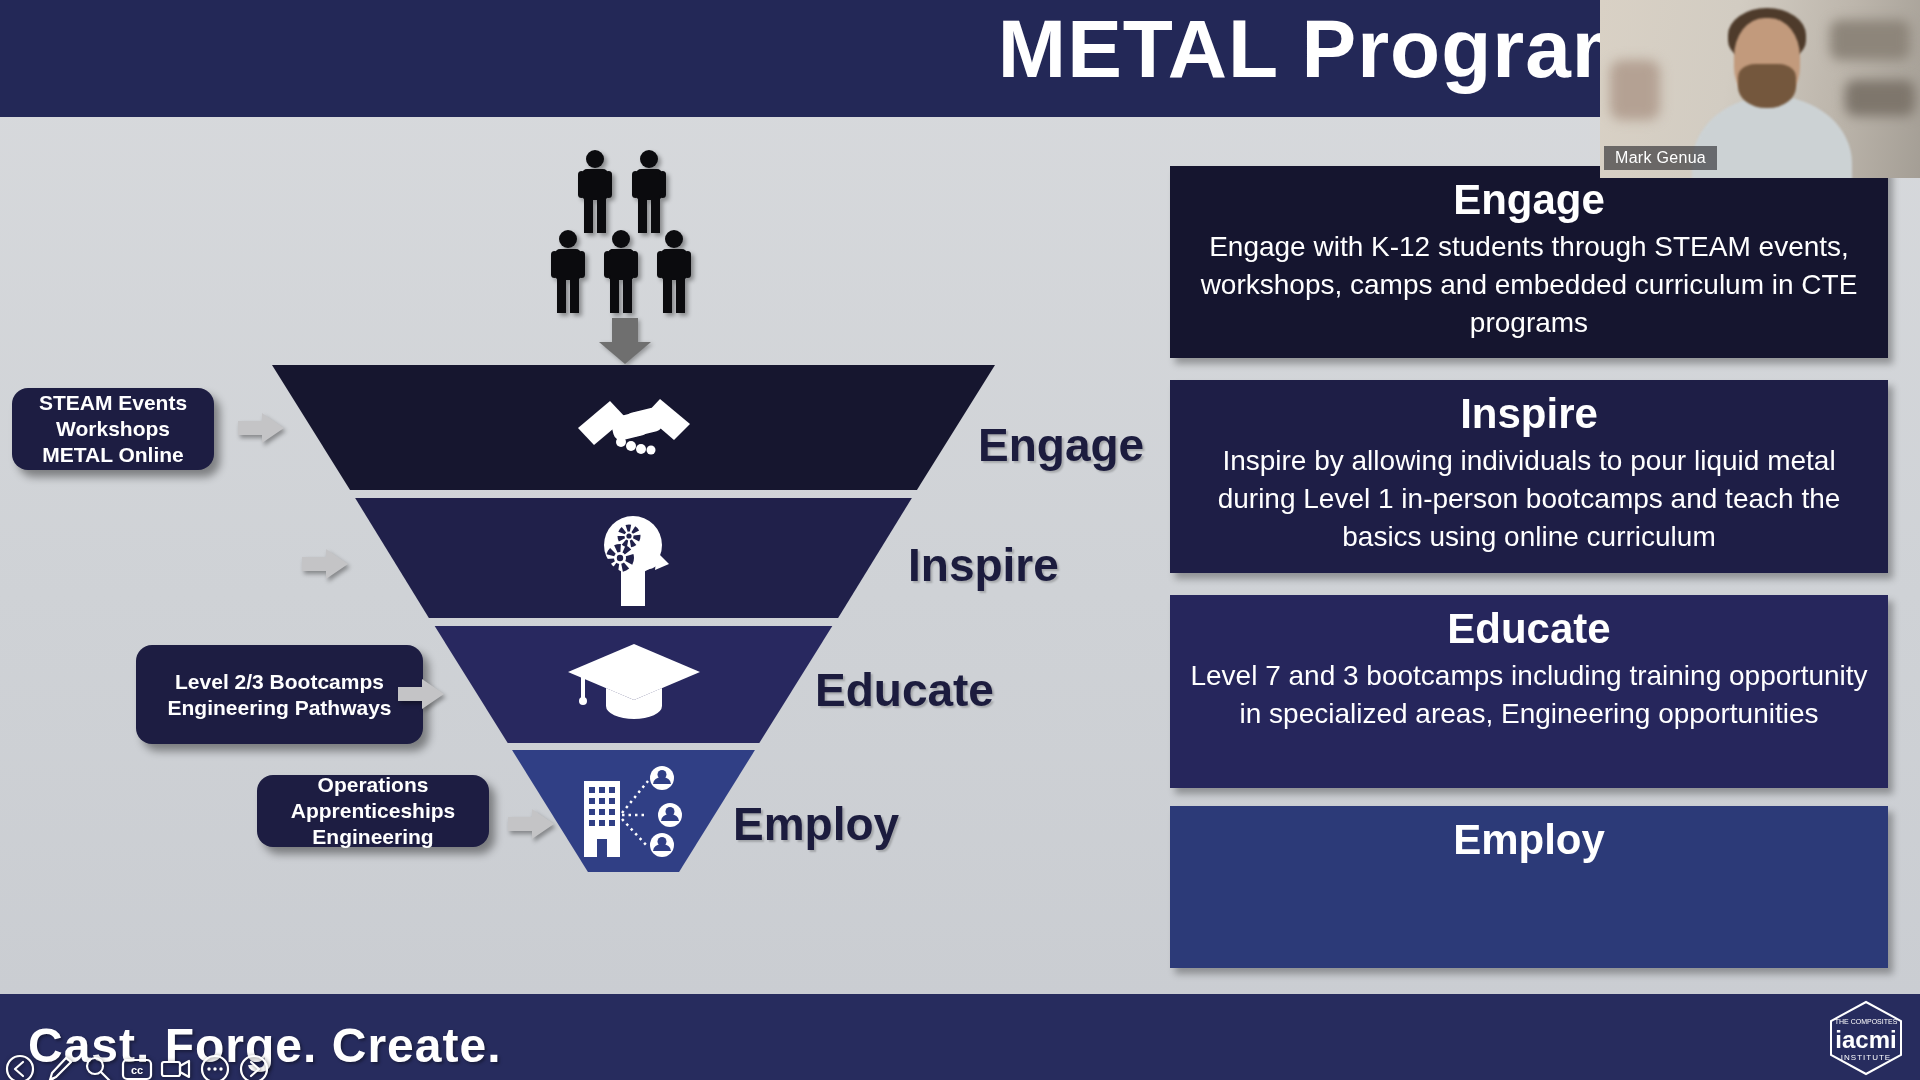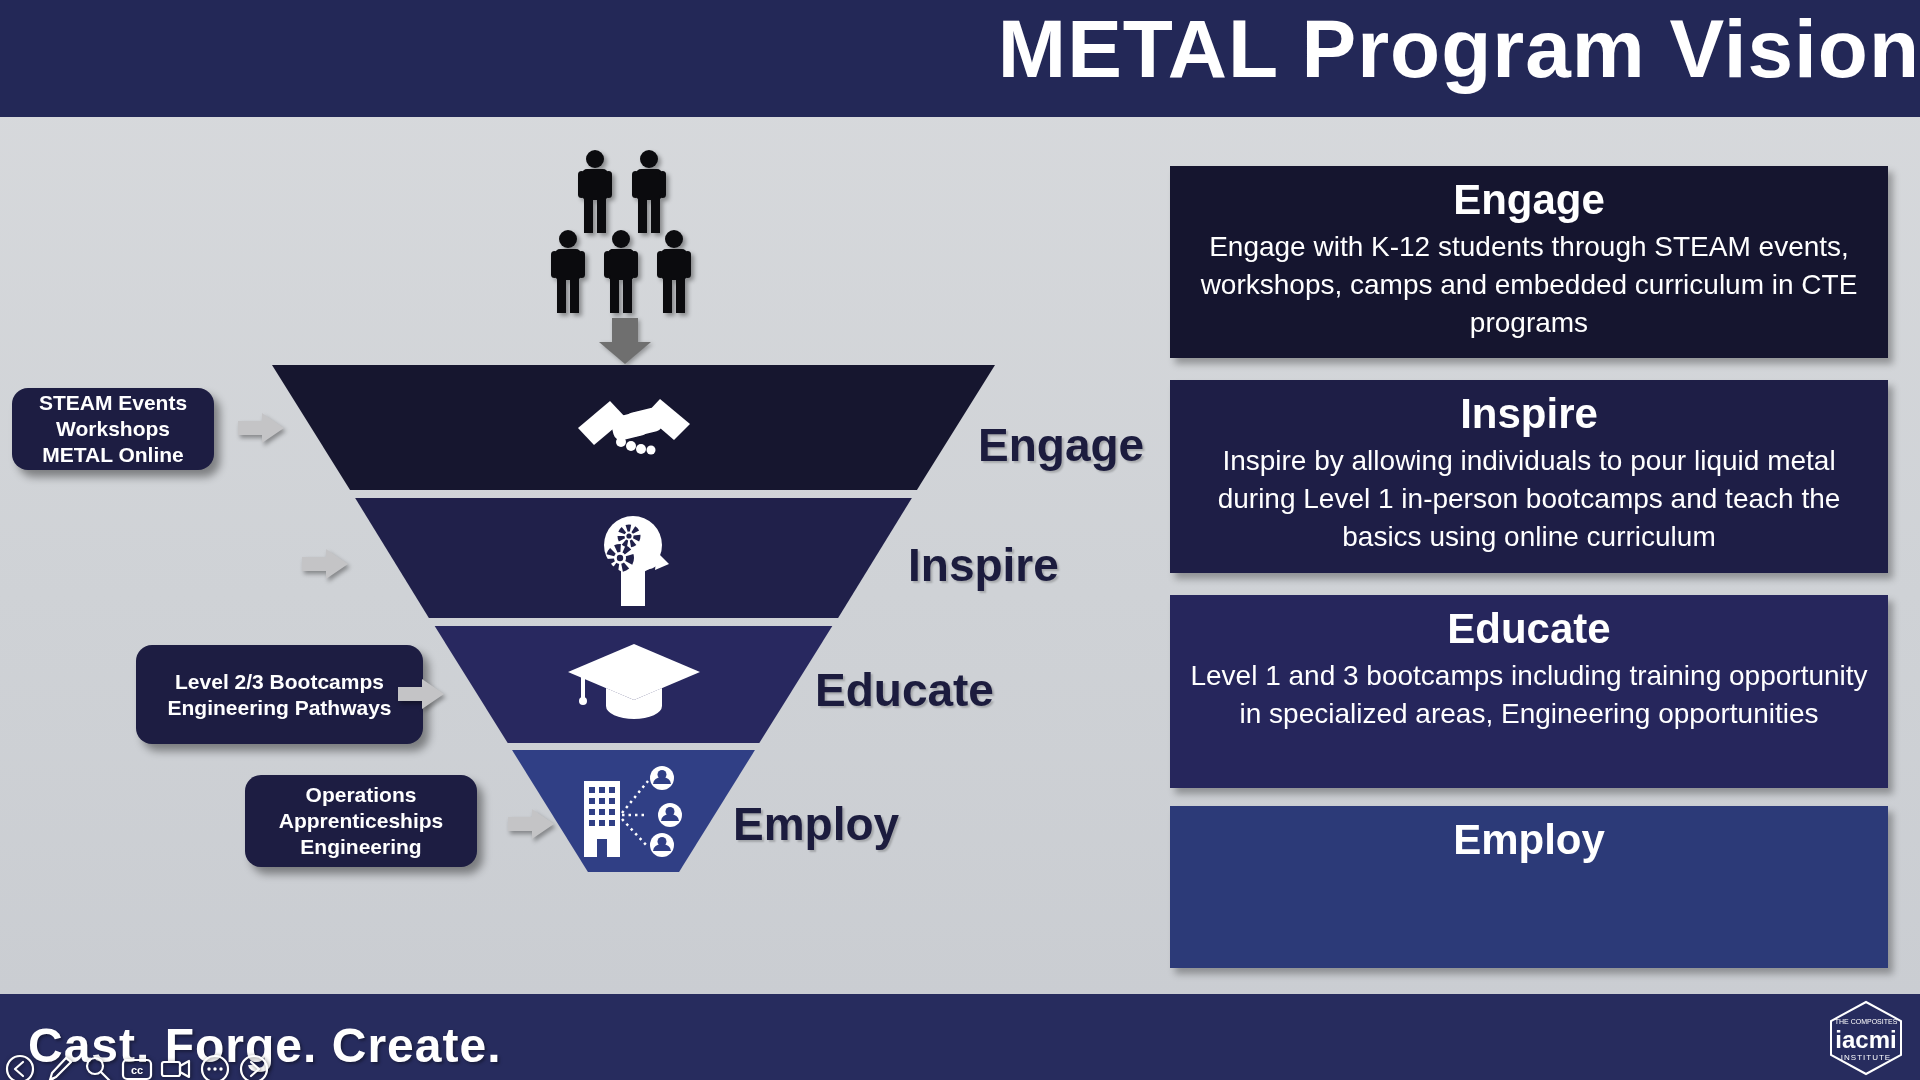--- a/index.html
+++ b/index.html
@@ -223,40 +223,40 @@
     </svg>
 
   <div class="callout" style="left:136px;top:645px;width:287px;height:99px">
     <span>Level 2/3 Bootcamps</span>
     <span>Engineering Pathways</span>
   </div>
   <svg class="sm-arrow" style="left:398px;top:678px" viewBox="0 0 48 32">
       <polygon points="0,9 24,9 24,1 46,16 24,31 24,23 0,23" fill="#c4c4c6"></polygon>
     </svg>
 
-  <div class="callout" style="left:245px;top:775px;width:232px;height:92px">
+  <div class="callout" style="left:257px;top:775px;width:232px;height:72px">
     <span>Operations</span>
     <span>Apprenticeships</span>
     <span>Engineering</span>
   </div>
   <svg class="sm-arrow" style="left:508px;top:808px" viewBox="0 0 48 32">
       <polygon points="0,9 24,9 24,1 46,16 24,31 24,23 0,23" fill="#c4c4c6"></polygon>
     </svg>
 
   <div class="panel p1">
     <h2>Engage</h2>
     <p>Engage with K-12 students through STEAM events, workshops, camps and embedded curriculum in CTE programs</p>
   </div>
   <div class="panel p2">
     <h2>Inspire</h2>
     <p>Inspire by allowing individuals to pour liquid metal during Level 1 in-person bootcamps and teach the basics using online curriculum</p>
   </div>
   <div class="panel p3">
     <h2>Educate</h2>
-    <p>Level 1 and 3 bootcamps including training opportunity in specialized areas, Engineering opportunities</p>
+    <p>Level 7 and 3 bootcamps including training opportunity in specialized areas, Engineering opportunities</p>
   </div>
   <div class="panel p4">
     <h2>Employ</h2>
   </div>
 
   <div class="footer">
     <div class="tagline">Cast. Forge. Create.</div>
   </div>
 
   <div class="logo">
@@ -308,14 +308,24 @@
         </svg>
     </div>
     <div class="tool">
       <svg viewBox="0 0 32 32">
           <circle class="stroke" cx="16" cy="16" r="13"></circle>
           <path class="stroke" d="M13 9 L21 16 L13 23"></path>
         </svg>
     </div>
   </div>
 
+  <div class="webcam">
+    <div class="wc-blob" style="left:230px;top:20px;width:80px;height:40px;background:#8d857a;border-radius:10px"></div>
+    <div class="wc-blob" style="left:245px;top:80px;width:70px;height:36px;background:#7e766c;border-radius:10px"></div>
+    <div class="wc-blob" style="left:10px;top:60px;width:50px;height:60px;background:#b4a193;border-radius:12px"></div>
+    <div class="wc-shirt"></div>
+    <div class="wc-hair"></div>
+    <div class="wc-face"></div>
+    <div class="wc-beard"></div>
+    <div class="name-tag">Mark Genua</div>
+  </div>
 
 </div>
 
 </body></html>

